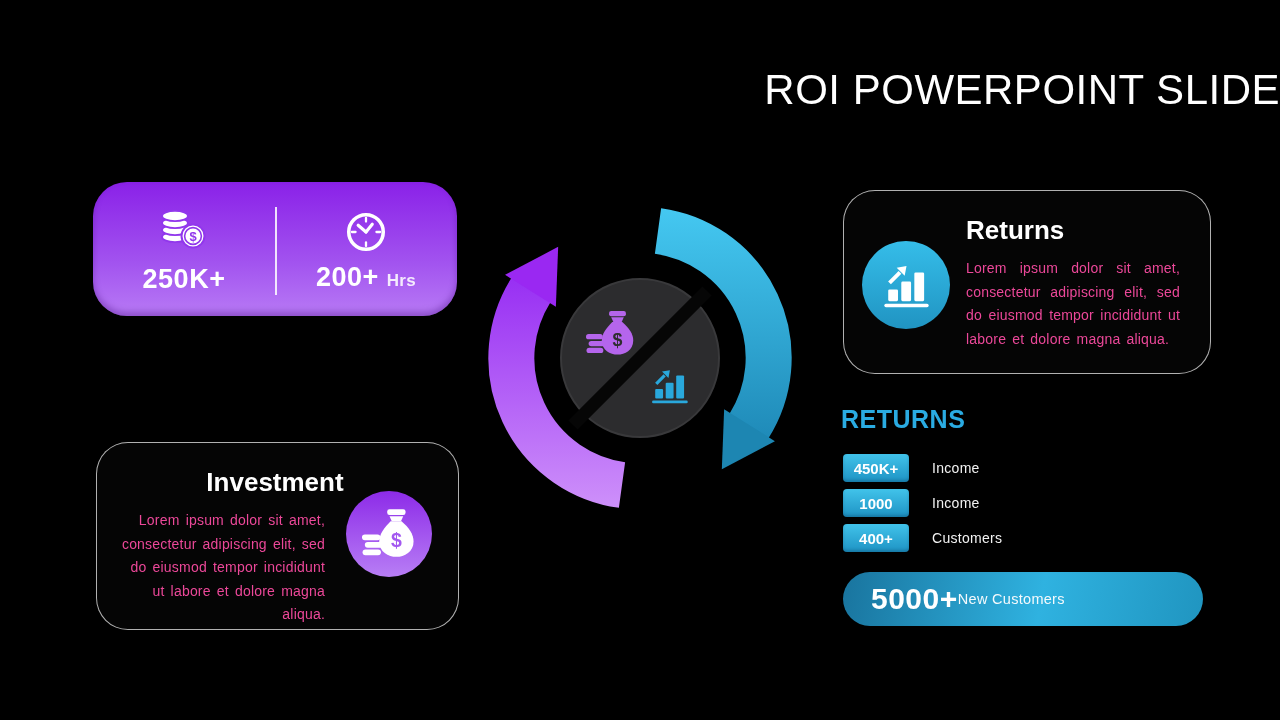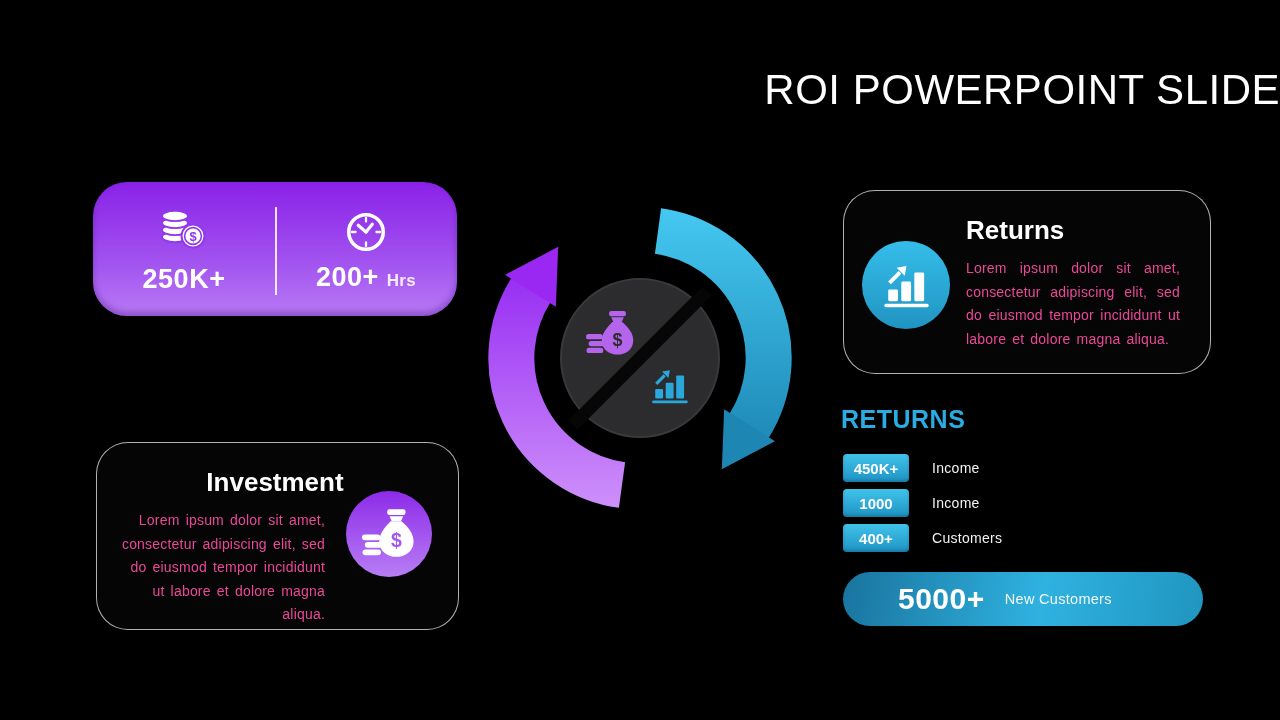--- a/index.html
+++ b/index.html
@@ -53,22 +53,22 @@
     background:linear-gradient(180deg,#41c3ea 0%,#1e93c4 100%);
     box-shadow:inset 0 -2px 3px rgba(0,40,70,.25);
     font-size:15px;font-weight:700;color:#fff;
   }
   .row-label{margin-left:23px;font-size:14px;color:#f2f2f2;letter-spacing:.3px;}
   .highlight-bar{
     position:absolute;left:843px;top:572px;width:360px;height:54px;border-radius:27px;
     background:linear-gradient(100deg,#19749e 0%,#2fb2e0 55%,#2095c0 100%);
     display:flex;align-items:center;
   }
-  .highlight-value{margin-left:55px;font-size:30px;font-weight:700;letter-spacing:.5px;}
-  .highlight-label{margin-left:20px;font-size:14.5px;color:#f4f9fc;letter-spacing:.3px;}
+  .highlight-value{margin-left:28px;font-size:30px;font-weight:700;letter-spacing:.5px;}
+  .highlight-label{font-size:14.5px;color:#f4f9fc;letter-spacing:.3px;}
   .cycle{position:absolute;left:455px;top:180px;width:370px;height:345px;}
   svg text{font-family:"Liberation Sans",sans-serif;}
 </style>
 </head>
 <body>
 
 <div class="slide">
 
   <h1 class="title">ROI POWERPOINT SLIDE</h1>
 

